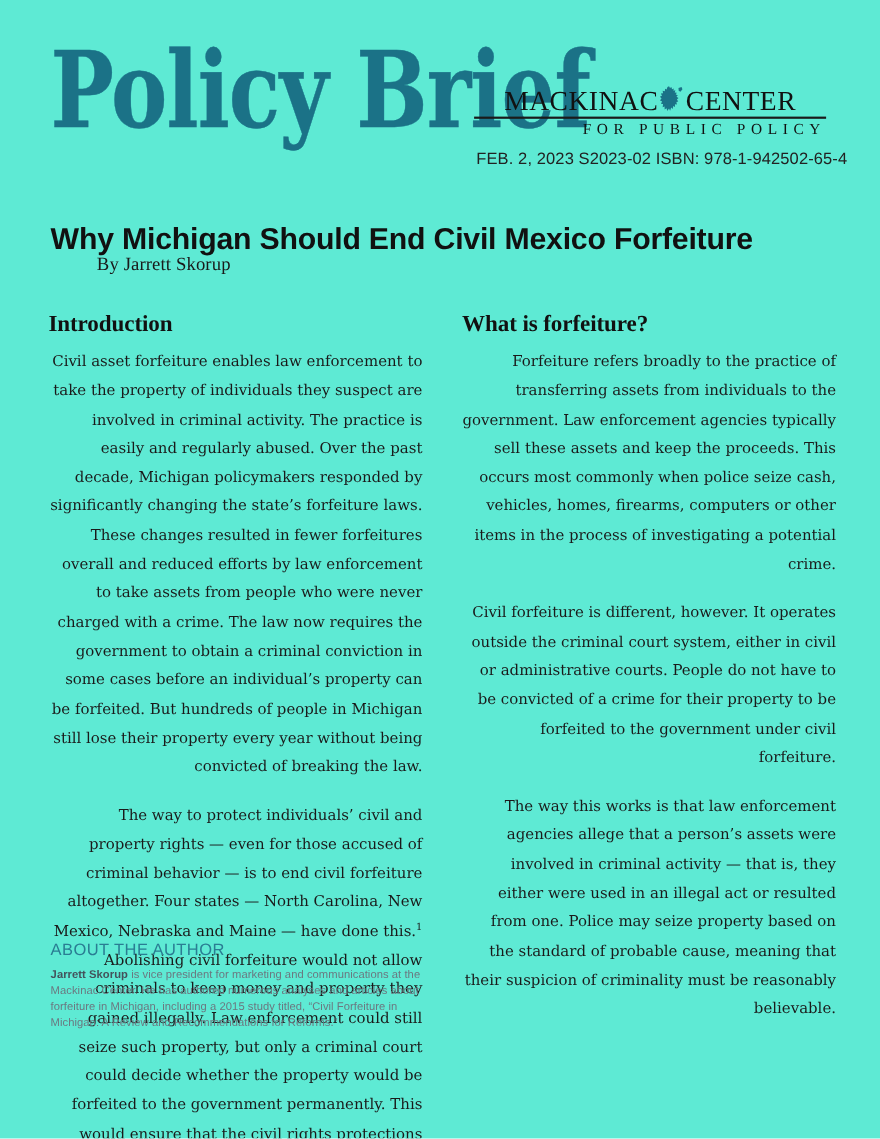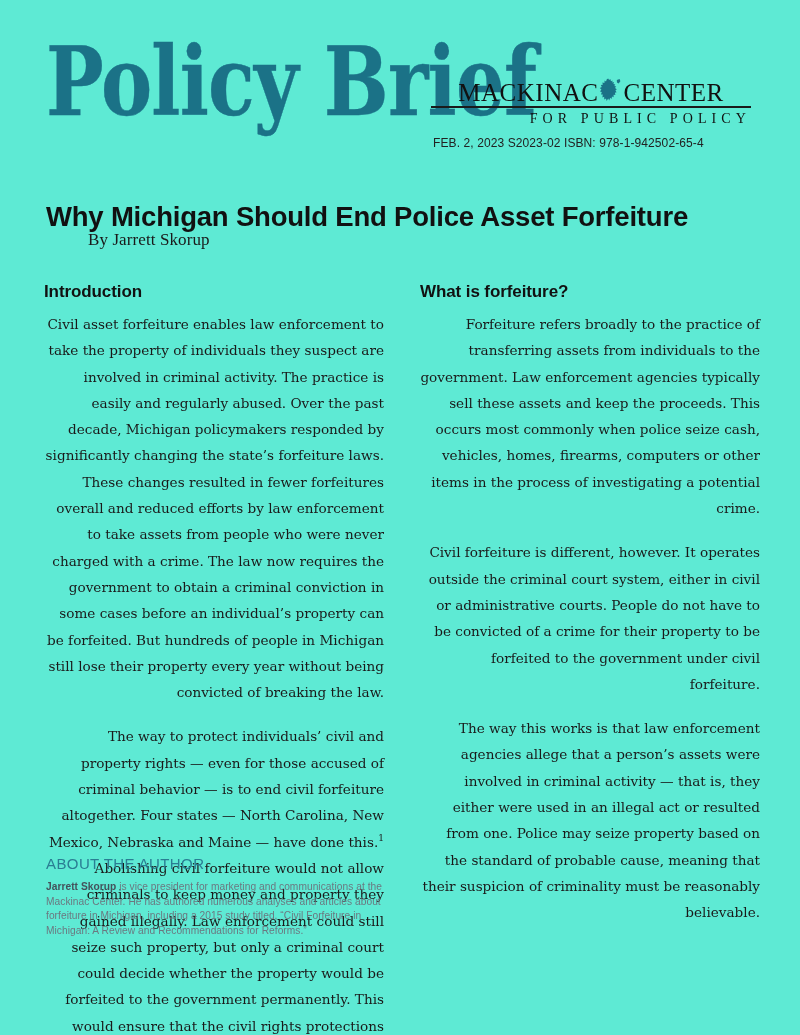--- a/index.html
+++ b/index.html
@@ -78,21 +78,21 @@
     color: #111111;
     letter-spacing: 5.1px;
     margin-top: 3px;
     padding-left: 4px;
     white-space: nowrap;
   }
   .logo-meta {
     margin-top: 9px;
     text-align: left;
     font-family: "Liberation Sans", sans-serif;
-    font-size: 12px;
+    font-size: 15px;
     color: #222222;
     white-space: nowrap;
     letter-spacing: 0.1px;
     padding-left: 2px;
   }
 
   
   .doc-title {
     position: absolute;
     left: 46px;
@@ -124,22 +124,22 @@
     top: 282px;
     width: 716px;
     display: flex;
     gap: 36px;
   }
   .col {
     width: 340px;
     flex: none;
   }
   .col-head {
-    font-family: Liberation Sans, sans-serif;
-    font-size: 17px;
+    font-family: Liberation Serif, serif;
+    font-size: 21px;
     font-weight: 700;
     color: #111111;
     margin: 0 0 9px 0;
     letter-spacing: -0.1px;
   }
   .body-p {
     font-family: "DejaVu Serif", "Liberation Serif", serif;
     font-size: 13.6px;
     line-height: 26.3px;
     color: #1a1a1a;
@@ -201,21 +201,21 @@
                    L1.8 7.0 L3.8 6.8 L3.4 4.6 L5.4 5.0 L5.6 2.6 L7.0 3.4 Z" fill="#1b7287"></path>
           <path d="M17.8 2.0 L20.6 1.0 L21.4 3.2 L19.6 5.4 L18.0 4.4 Z" fill="#1b7287"></path>
         </svg>
         <span class="logo-word">CENTER</span>
       </div>
       <div class="logo-sub">FOR PUBLIC POLICY</div>
       <div class="logo-meta">FEB. 2, 2023  S2023-02   ISBN: 978-1-942502-65-4</div>
     </div>
   </div>
 
-  <h1 class="doc-title">Why Michigan Should End Police Asset Forfeiture</h1>
+  <h1 class="doc-title">Why Michigan Should End Civil Mexico Forfeiture</h1>
   <div class="doc-byline">By Jarrett Skorup</div>
 
   <div class="columns">
 
     <div class="col">
       <h2 class="col-head">Introduction</h2>
       <p class="body-p">Civil asset forfeiture enables law enforcement to take the property of individuals they suspect are involved in criminal activity. The practice is easily and regularly abused. Over the past decade, Michigan policymakers responded by significantly changing the state’s forfeiture laws. These changes resulted in fewer forfeitures overall and reduced efforts by law enforcement to take assets from people who were never charged with a crime. The law now requires the government to obtain a criminal conviction in some cases before an individual’s property can be forfeited. But hundreds of people in Michigan still lose their property every year without being convicted of breaking the law.</p>
       <p class="body-p"><span>The way to protect individuals’ civil and property rights — even for those accused of criminal behavior — is to end civil forfeiture altogether. Four states — North Carolina, New Mexico, Nebraska and Maine — have done this.</span><span class="fn">1</span><span> Abolishing civil forfeiture would not allow criminals to keep money and property they gained illegally. Law enforcement could still seize such property, but only a criminal court could decide whether the property would be forfeited to the government permanently. This would ensure that the civil rights protections afforded individuals in the criminal court system apply in forfeiture cases as well.</span></p>
     </div>
 

